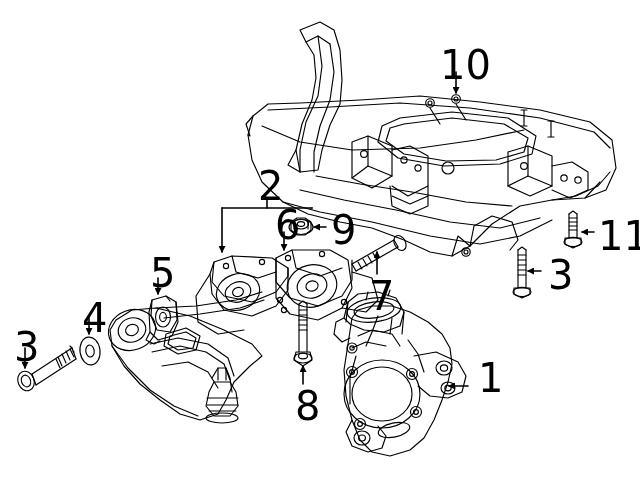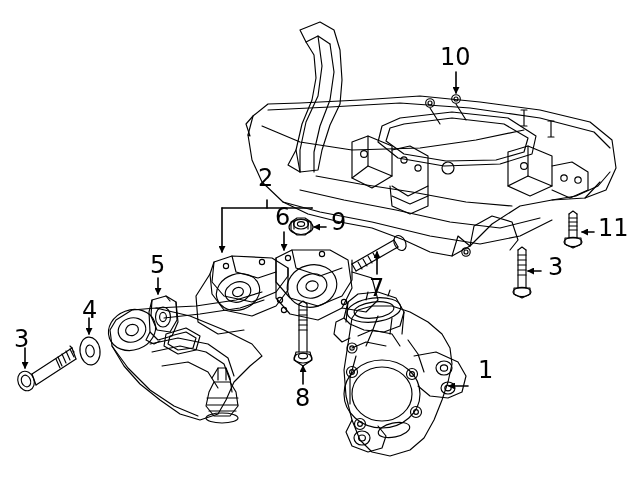--- a/index.html
+++ b/index.html
@@ -18,21 +18,21 @@
   #parts-svg {
     position: absolute;
     left: 0;
     top: 0;
     width: 640px;
     height: 480px;
   }
   .callout-number {
     position: absolute;
     font-family: "DejaVu Sans", sans-serif;
-    font-size: 24px;
+    font-size: 40px;
     font-weight: 400;
     color: #000000;
     line-height: 1;
     white-space: nowrap;
     user-select: none;
   }
 </style>
 </head>
 <body>
 

